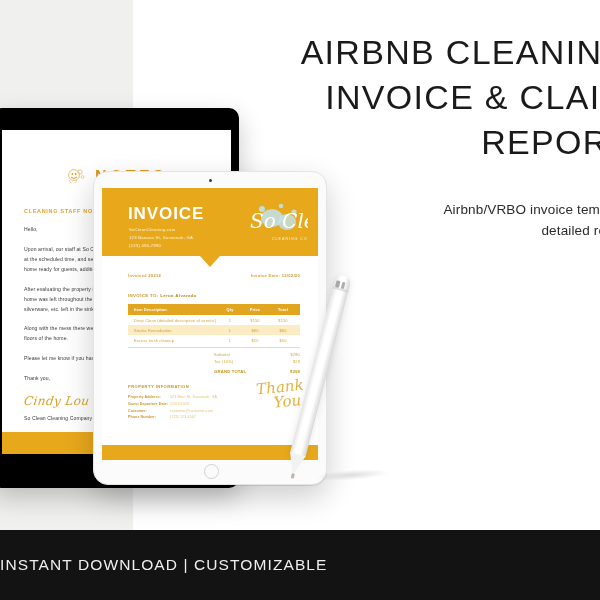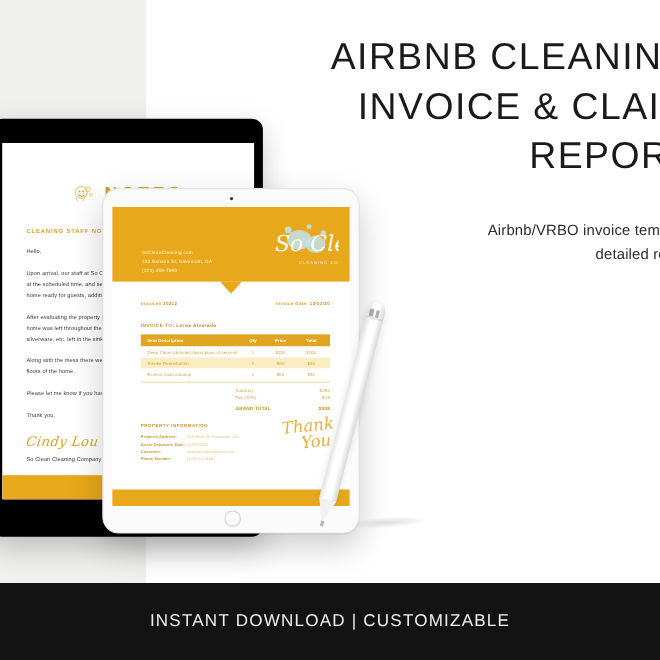--- a/index.html
+++ b/index.html
@@ -199,21 +199,21 @@
     white-space:nowrap;
   }
   .hero .sub{
     margin-top:34px;text-align:right;color:#2b2b2b;
     font-size:13.5px;line-height:1.62;letter-spacing:0.15px;white-space:nowrap;
   }
 
   
   .banner{
     position:absolute;left:0;bottom:0;width:600px;height:70px;background:#131313;
-    display:flex;align-items:center;justify-content:center;
+    display:flex;align-items:center;
   }
   .banner-text{
     color:#efefef;font-size:15.5px;letter-spacing:1.1px;font-weight:400;
   }
 </style>
 </head>
 <body>
 
 <div class="stage">
 
@@ -254,20 +254,21 @@
     </div>
   </div>
 
   <div class="ipad">
     <div class="ipad-cam"></div>
     <div class="ipad-home"></div>
 
     <div class="ipad-screen">
 
       <div class="inv-head"></div>
+      <div class="inv-title">INVOICE</div>
       <div class="inv-contact">
         <div>SoCleanCleaning.com</div>
         <div>123 Banana St, Savannah, GA</div>
         <div>(123) 456-7890</div>
       </div>
 
       <div class="inv-logo">
         <svg width="66" height="46" viewBox="0 0 66 46">
           <ellipse cx="30" cy="18" rx="11" ry="9" fill="#bfe3ef" opacity="0.85"></ellipse>
           <ellipse cx="45" cy="22" rx="9" ry="8" fill="#bfe3ef" opacity="0.8"></ellipse>

